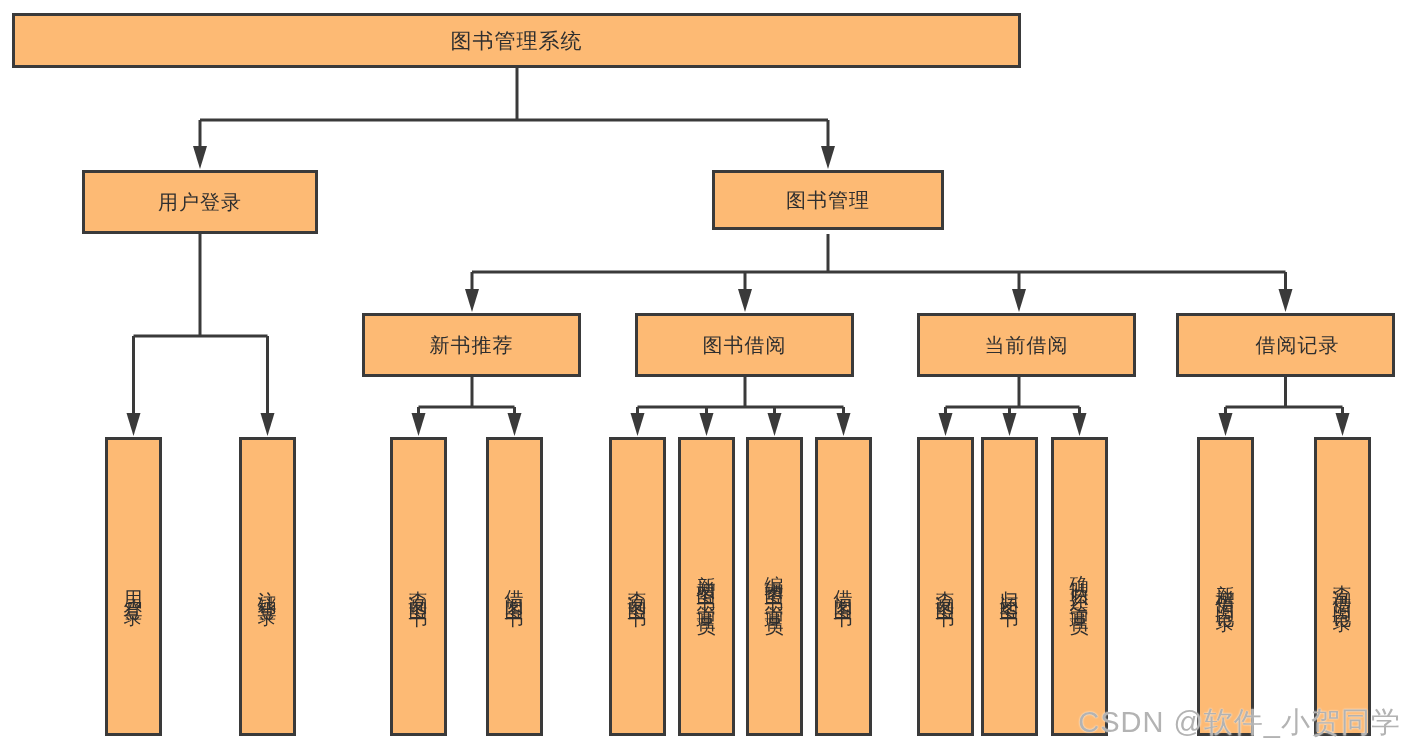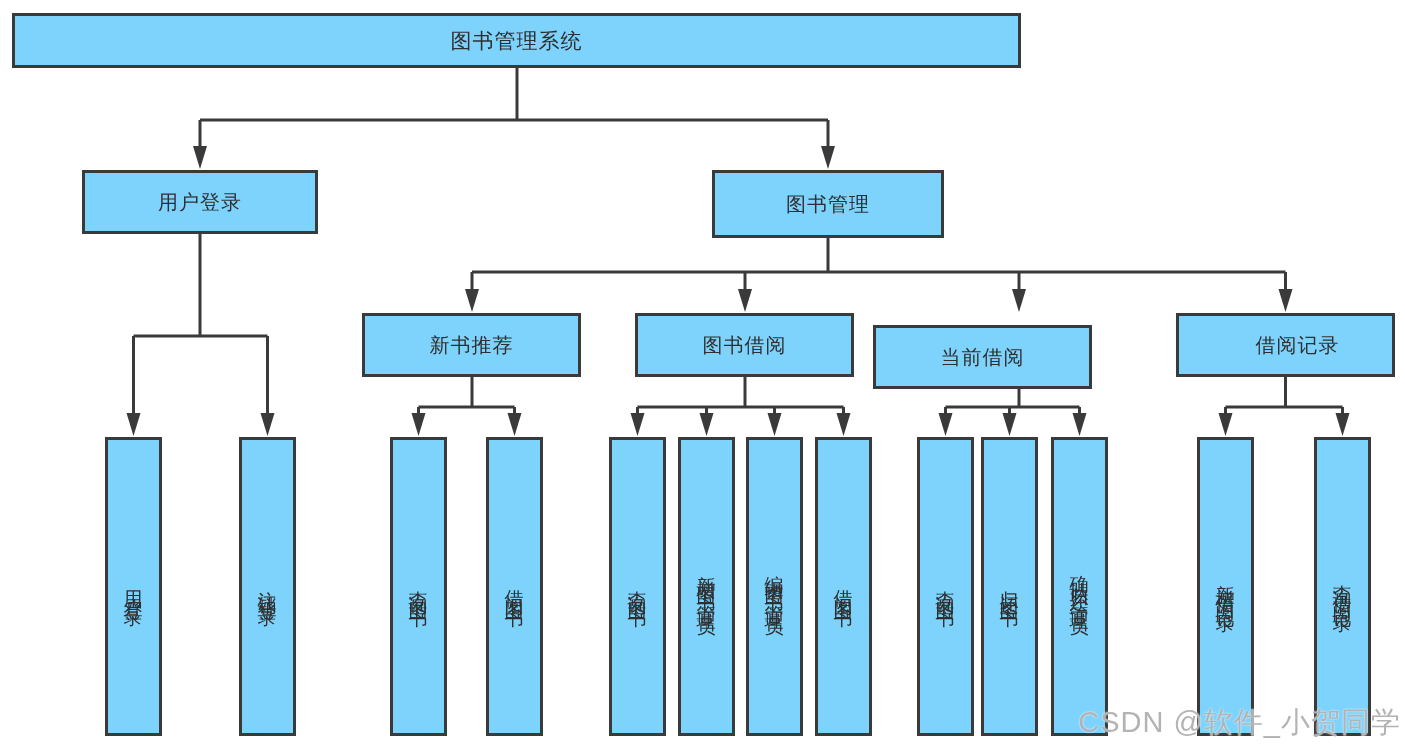--- a/index.html
+++ b/index.html
@@ -8,21 +8,21 @@
     width: 1405px;
     height: 747px;
     background: #ffffff;
     font-family: "Liberation Sans", "DejaVu Sans", sans-serif;
     overflow: hidden;
   }
   #wires { position: absolute; left: 0; top: 0; z-index: 0; }
   .box {
     position: absolute;
     box-sizing: border-box;
-    background: #7dd3fc;
+    background: #fdba74;
     border: 3px solid #3a3a3a;
     display: flex;
     align-items: center;
     justify-content: center;
     z-index: 1;
     color: #2f2f2f;
   }
   .hbox { font-size: 20px; letter-spacing: 1px; }
   .root { font-size: 21px; }
   .vbox { width: 57px; top: 437px; height: 299px; }
@@ -121,31 +121,31 @@
     </g>
   </svg>
 
   <div class="box hbox root" style="left:12px; top:13px; width:1009px; height:55px;">
     <span>图书管理系统</span>
   </div>
 
   <div class="box hbox" style="left:82px; top:170px; width:236px; height:64px;">
     <span>用户登录</span>
   </div>
-  <div class="box hbox" style="left:712px; top:170px; width:232px; height:68px;">
+  <div class="box hbox" style="left:712px; top:170px; width:232px; height:60px;">
     <span>图书管理</span>
   </div>
 
   <div class="box hbox l3" style="left:635px;">
     <span>图书借阅</span>
   </div>
   <div class="box hbox l3" style="left:362px;">
     <span>新书推荐</span>
   </div>
-  <div class="box hbox l3" style="left:873px;margin-top:12px;">
+  <div class="box hbox l3" style="left:917px;">
     <span>当前借阅</span>
   </div>
   <div class="box hbox l3" style="left:1176px;padding-left:24px;">
     <span>借阅记录</span>
   </div>
 
   <div class="box vbox" style="left:105px;">
     <span>用户登录</span>
   </div>
   <div class="box vbox" style="left:239px;">

